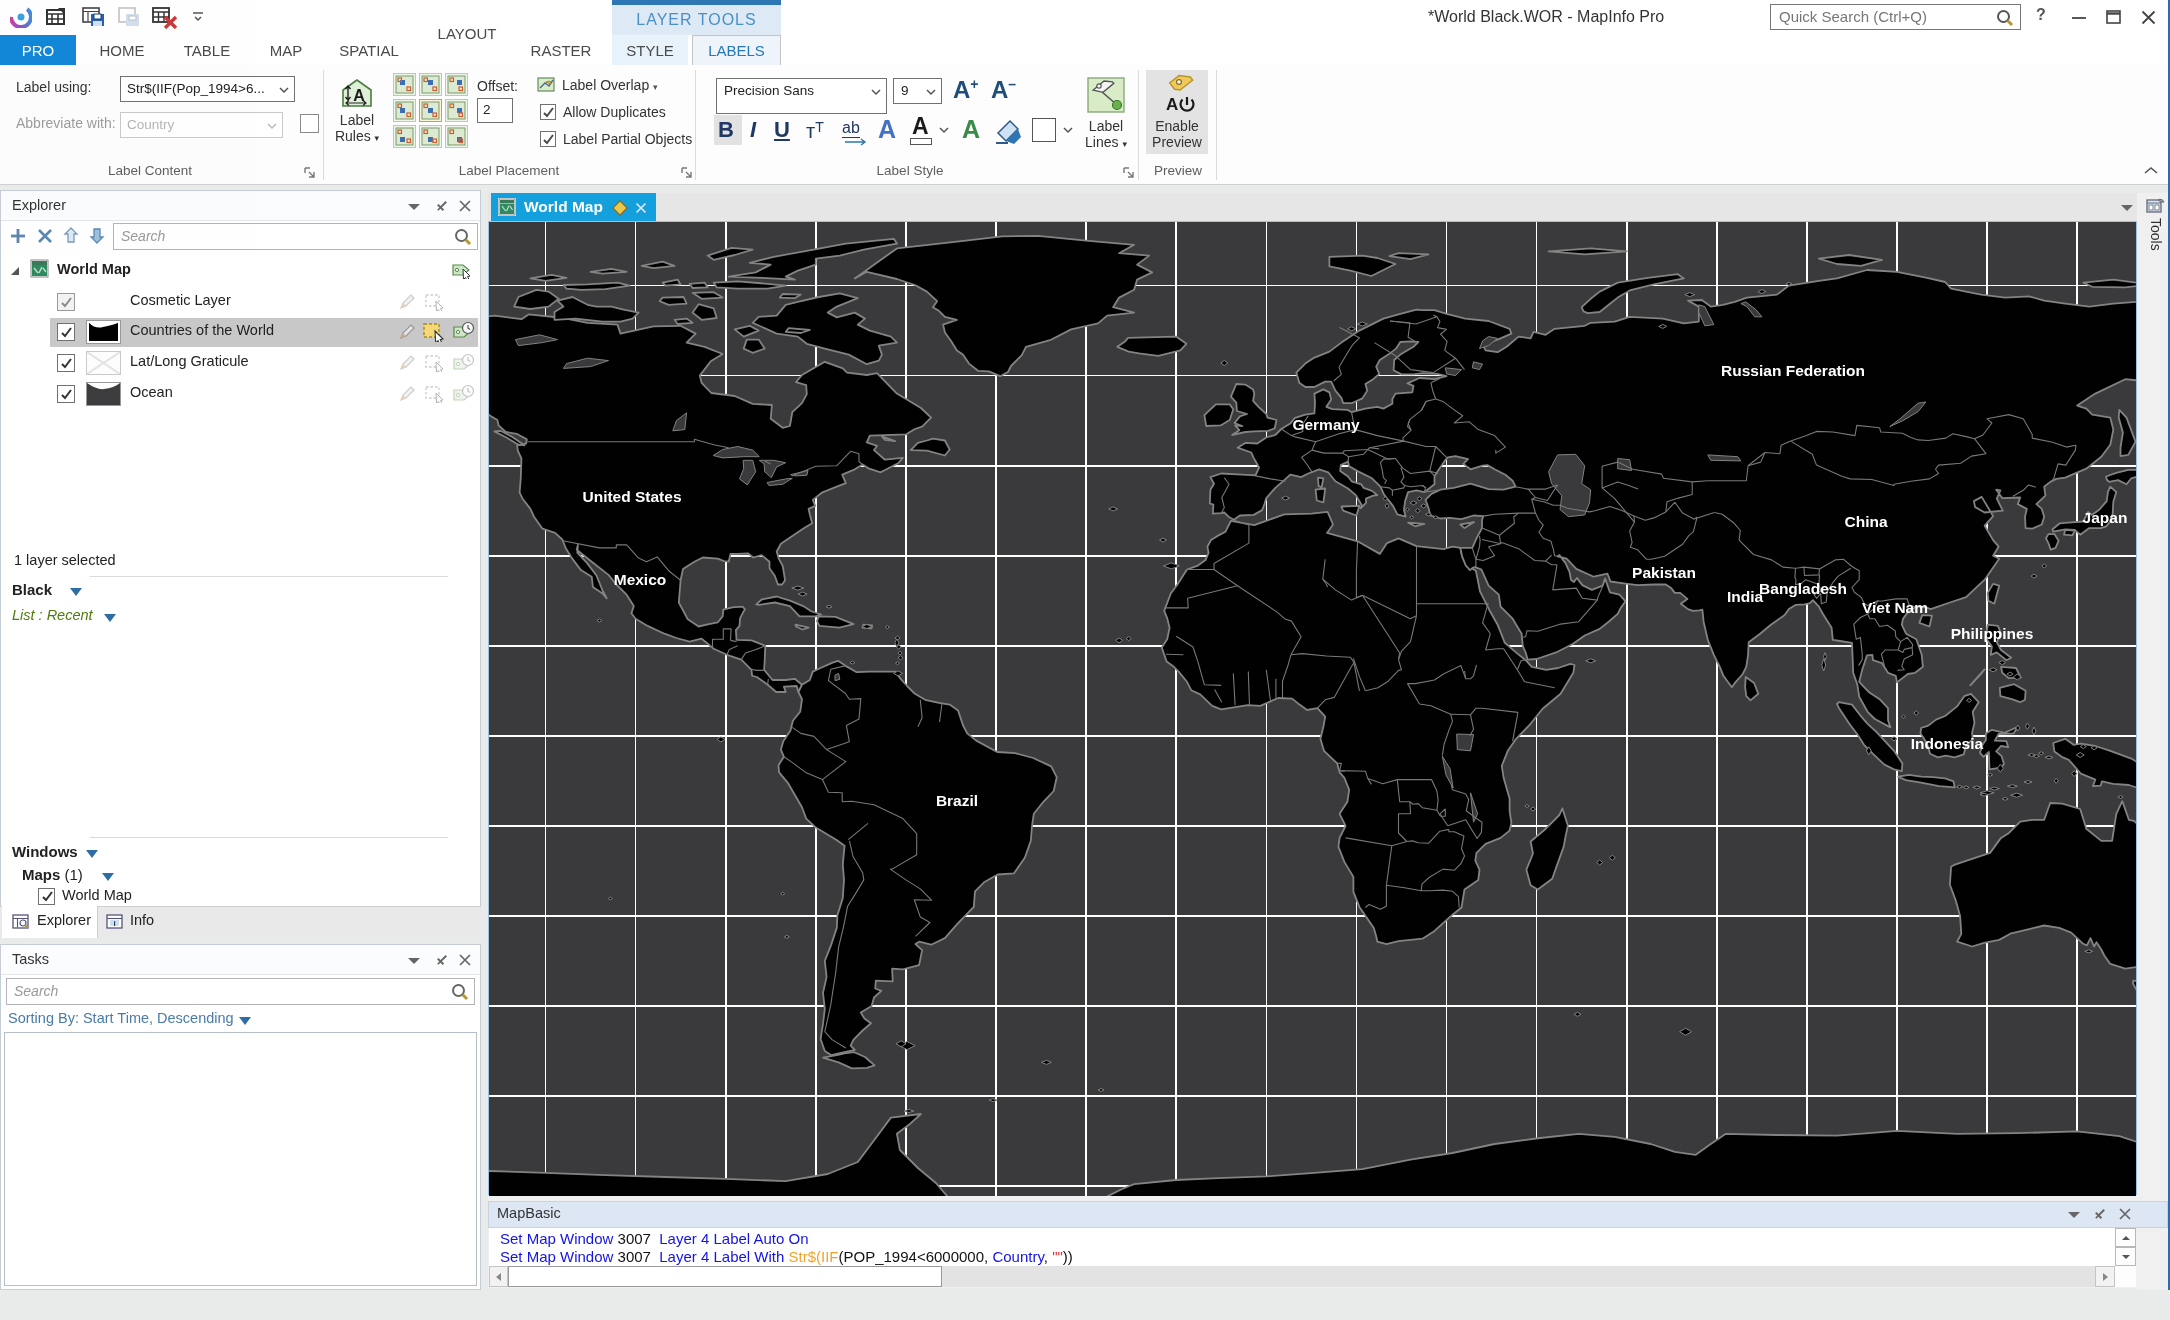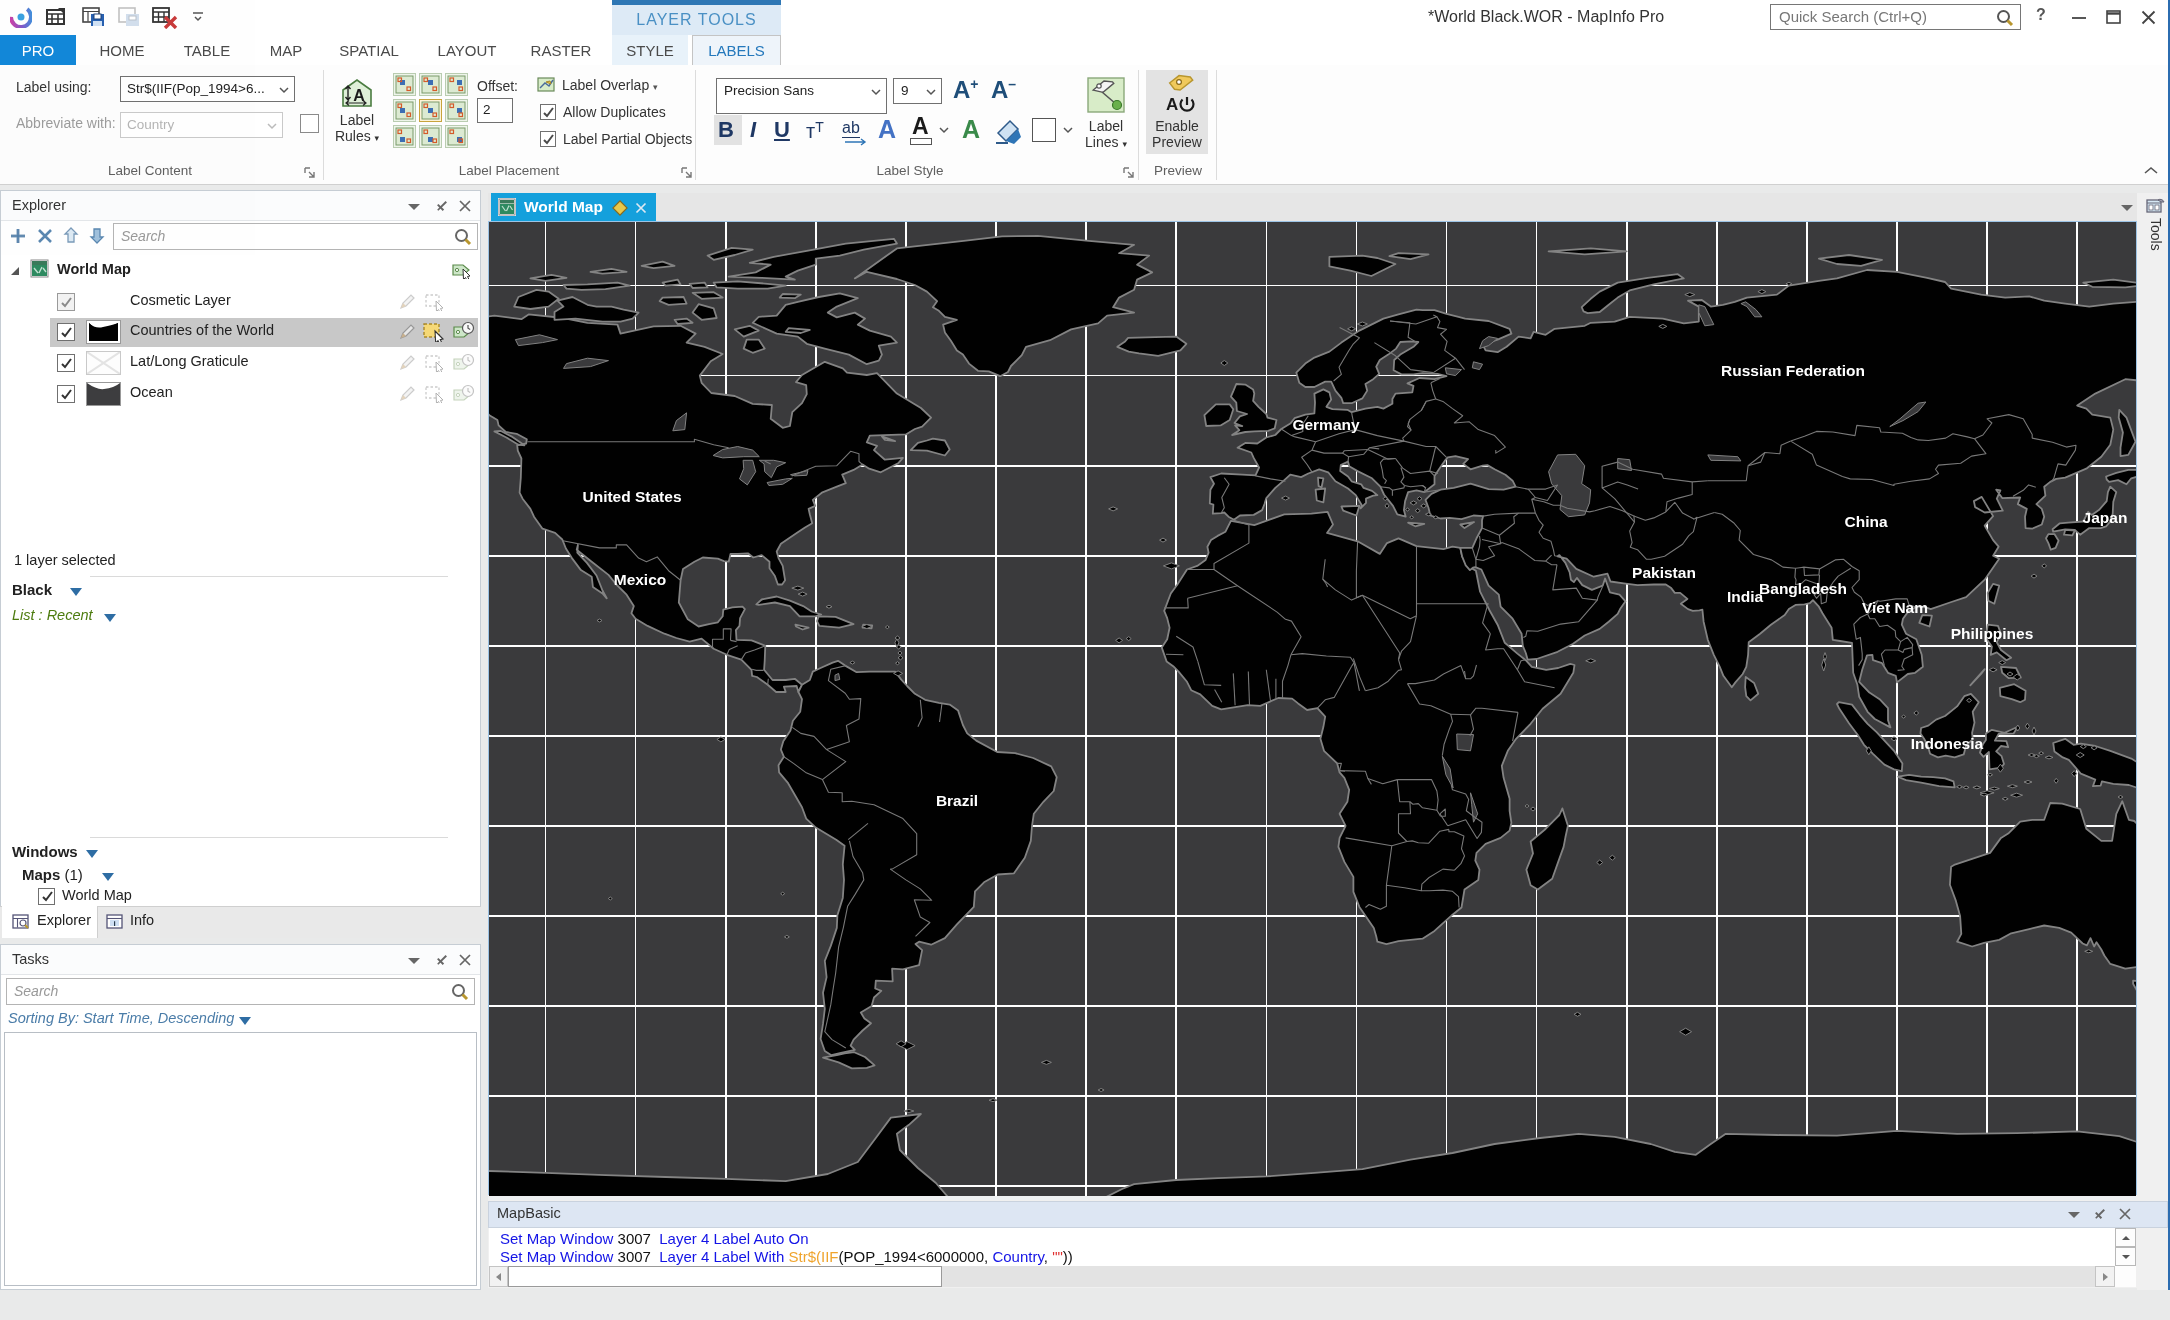--- a/index.html
+++ b/index.html
@@ -87,21 +87,21 @@
 <div class="abs" style="left:612px;top:0;width:169px;height:35px;background:#ddeaf6"></div>
 <div class="abs" style="left:612px;top:0;width:169px;height:5px;background:#2e77b5"></div>
 <div class="abs" style="left:612px;top:11px;width:169px;text-align:center;font-size:16px;color:#4a90c4;letter-spacing:1px">LAYER TOOLS</div>
 
 <div class="abs" style="left:0;top:35px;width:2170px;height:30px;background:#ffffff"></div>
 <div class="abs" style="left:0;top:35px;width:76px;height:30px;background:#1287d8;color:#fff;font-size:15px;display:flex;align-items:center;justify-content:center">PRO</div>
 <div class="abs" style="left:76px;top:35px;width:92px;height:30px;color:#4a4a4a;font-size:15px;display:flex;align-items:center;justify-content:center">HOME</div>
 <div class="abs" style="left:162px;top:35px;width:90px;height:30px;color:#4a4a4a;font-size:15px;display:flex;align-items:center;justify-content:center">TABLE</div>
 <div class="abs" style="left:251px;top:35px;width:70px;height:30px;color:#4a4a4a;font-size:15px;display:flex;align-items:center;justify-content:center">MAP</div>
 <div class="abs" style="left:321px;top:35px;width:96px;height:30px;color:#4a4a4a;font-size:15px;display:flex;align-items:center;justify-content:center">SPATIAL</div>
-<div class="abs" style="left:419px;top:35px;width:96px;height:30px;color:#4a4a4a;font-size:15px;display:flex;align-items:center;justify-content:center">LAYOUT</div>
+<div class="abs" style="left:419px;top:18px;width:96px;height:30px;color:#4a4a4a;font-size:15px;display:flex;align-items:center;justify-content:center">LAYOUT</div>
 <div class="abs" style="left:516px;top:35px;width:90px;height:30px;color:#4a4a4a;font-size:15px;display:flex;align-items:center;justify-content:center">RASTER</div>
 <div class="abs" style="left:612px;top:35px;width:76px;height:30px;background:#e8f2fa;color:#4a4a4a;font-size:15px;display:flex;align-items:center;justify-content:center">STYLE</div>
 <div class="abs" style="left:692px;top:35px;width:89px;height:30px;background:#eef4fa;border:1px solid #c4c4c4;border-bottom:none;color:#2478bc;font-size:15px;display:flex;align-items:center;justify-content:center">LABELS</div>
 
 <div class="abs" style="left:0;top:65px;width:2170px;height:120px;background:#fdfdfd;border-bottom:1px solid #d0d0d0"></div>
 <div class="abs" style="left:323px;top:70px;width:1px;height:110px;background:#dcdcdc"></div>
 <div class="abs" style="left:695px;top:70px;width:1px;height:110px;background:#dcdcdc"></div>
 <div class="abs" style="left:1138px;top:70px;width:1px;height:110px;background:#dcdcdc"></div>
 <div class="abs" style="left:1216px;top:70px;width:1px;height:110px;background:#dcdcdc"></div>
 
@@ -505,21 +505,21 @@
 <svg class="abs" style="left:458px;top:953px" width="14" height="14">
       <path d="M2 2 L12 12 M12 2 L2 12" stroke="#666" stroke-width="1.7"></path>
     </svg>
 <div class="abs" style="left:6px;top:978px;width:469px;height:27px;border:1px solid #b4b4b4;background:#fff">
   <div class="abs" style="left:7px;top:4px;font-size:14px;font-style:italic;color:#999">Search</div>
   <svg class="abs" style="right:4px;top:3px" width="20" height="20">
         <circle cx="8.5" cy="8.5" r="5.5" fill="none" stroke="#666" stroke-width="2"></circle>
         <line x1="12.5" y1="12.5" x2="17" y2="17" stroke="#b8962e" stroke-width="3"></line>
       </svg>
 </div>
-<div class="abs" style="left:8px;top:1010px;font-size:14.5px;font-style:italic;color:#4a7ca8">Sorting By: Start Time, Descending</div>
+<div class="abs" style="left:8px;top:1010px;font-size:14.5px;color:#4a7ca8">Sorting By: Start Time, Descending</div>
 <svg class="abs" style="left:237px;top:1015px" width="16" height="12">
       <path d="M2 2 L14 2 L8 10 Z" fill="#2e6da4"></path>
     </svg>
 <div class="abs" style="left:4px;top:1032px;width:473px;height:254px;background:#fff;border:1px solid #b8bec5"></div>
 
 <div class="abs" style="left:488px;top:193px;width:1658px;height:29px;background:#e6e6e6"></div>
 <div class="abs" style="left:491px;top:193px;width:165px;height:29px;background:#14a0dc"></div>
 <svg class="abs" style="left:497px;top:197px" width="20" height="20">
       <rect x="1" y="1" width="18" height="18" fill="#fff"></rect>
       <rect x="2" y="2" width="16" height="16" fill="#fff" stroke="#888" stroke-width="1"></rect>

